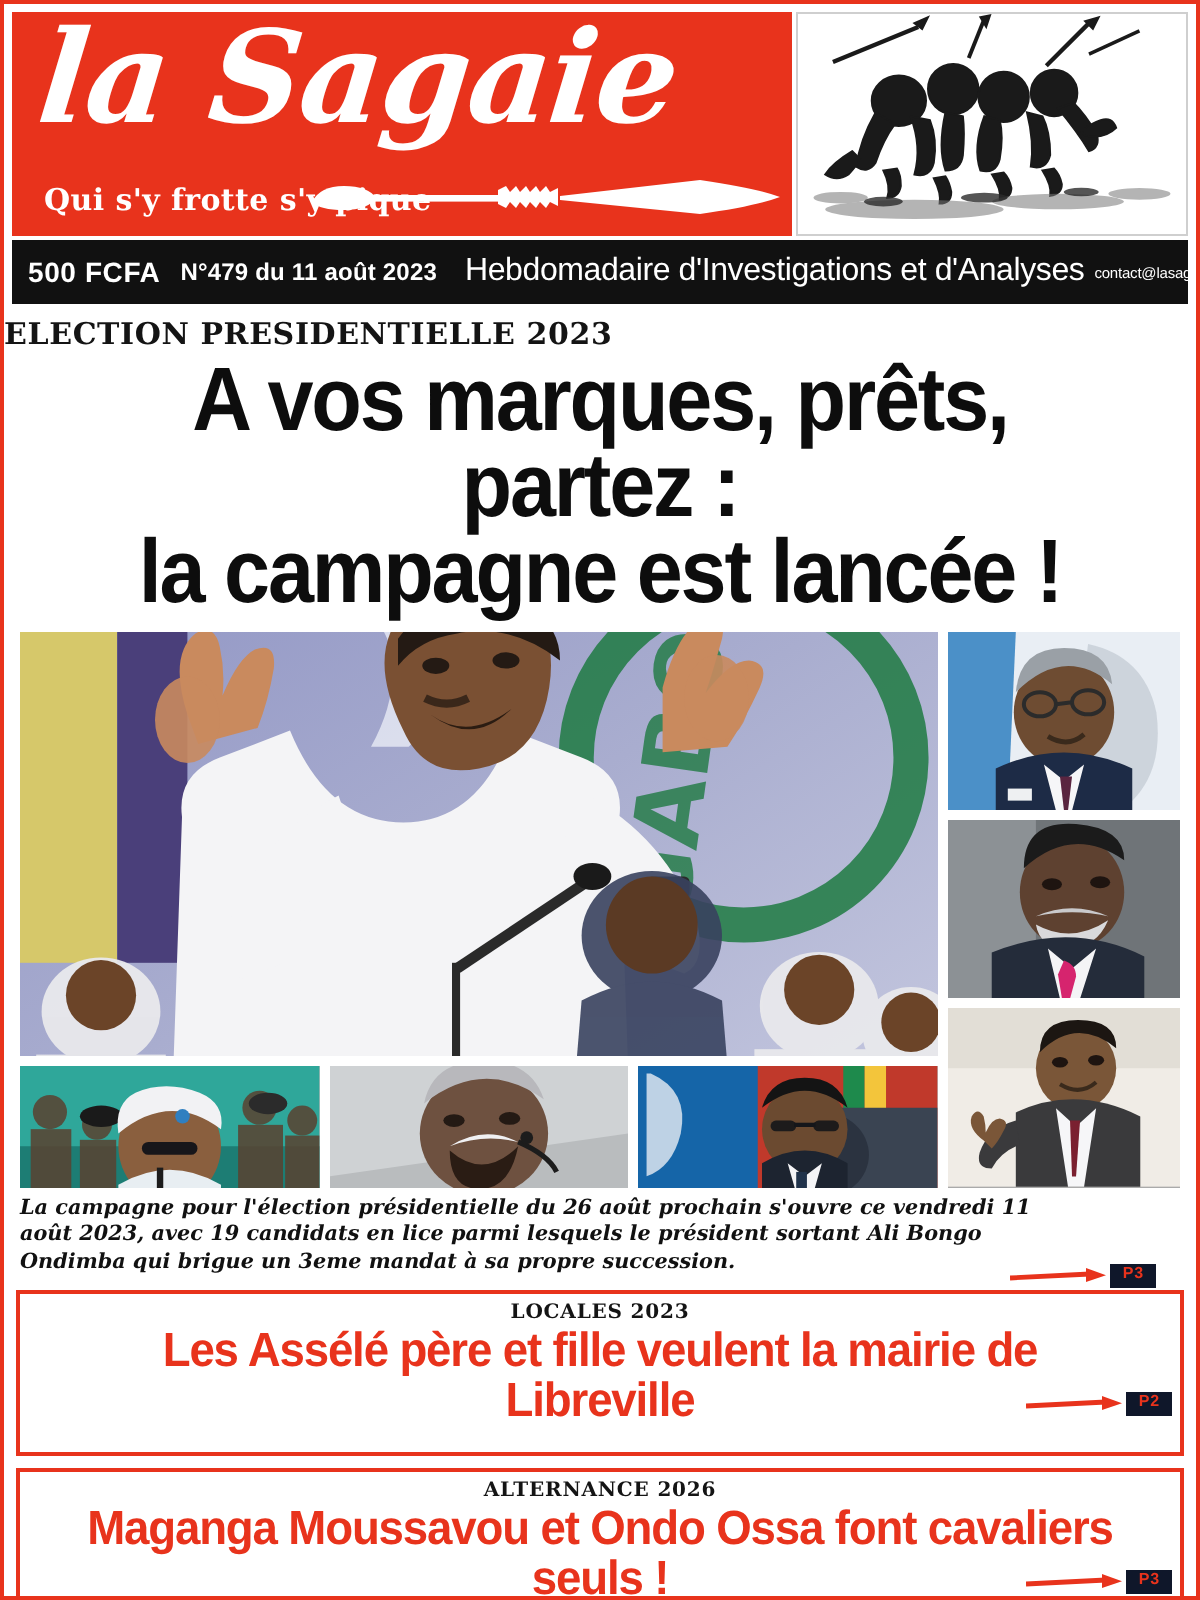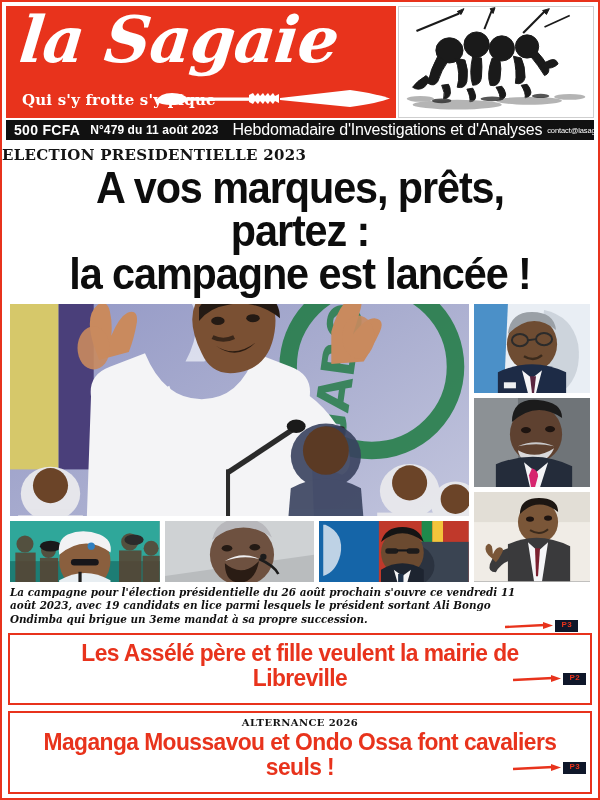--- a/index.html
+++ b/index.html
@@ -40,21 +40,21 @@
     position:absolute;left:148px;bottom:8px;width:238px;height:26px;
   }
   .sketch-box{
     flex:1 1 auto;background:#fff;border:1px solid #cfcfcf;margin-left:2px;
     position:relative;overflow:hidden;
   }
   .sketch-box svg{position:absolute;inset:0;width:100%;height:100%;}
 
   
   .infobar{
-    margin:2px 4px 0 4px;height:20px;background:#111;color:#fff;
+    margin:2px 4px 0 4px;height:32px;background:#111;color:#fff;
     display:flex;align-items:center;white-space:nowrap;overflow:hidden;
   }
   .infobar .price{
     font-weight:bold;font-size:14px;padding:0 10px 0 8px;letter-spacing:.3px;
   }
   .infobar .issue{
     font-weight:bold;font-size:12px;padding-right:14px;letter-spacing:.1px;text-align:right;
   }
   .infobar .slogan{
     font-size:16px;letter-spacing:-.2px;font-weight:400;
@@ -385,20 +385,21 @@
     <div class="pmark">
       <svg class="arrow" viewBox="0 0 48 8">
         <path d="M0 5 L40 3" stroke="#e8331c" stroke-width="2.4" fill="none"></path>
         <path d="M38 0 L48 3.6 L38 7 Z" fill="#e8331c"></path>
       </svg>
       <span class="badge">P3</span>
     </div>
   </div>
 
   <div class="secbox">
+    <div class="sec-kicker">LOCALES 2023</div>
     <div class="sec-title">Les Assélé père et fille veulent la mairie de Libreville</div>
     <div class="pmark">
       <svg class="arrow" viewBox="0 0 48 8">
         <path d="M0 5 L40 3" stroke="#e8331c" stroke-width="2.4" fill="none"></path>
         <path d="M38 0 L48 3.6 L38 7 Z" fill="#e8331c"></path>
       </svg>
       <span class="badge">P2</span>
     </div>
   </div>
 

